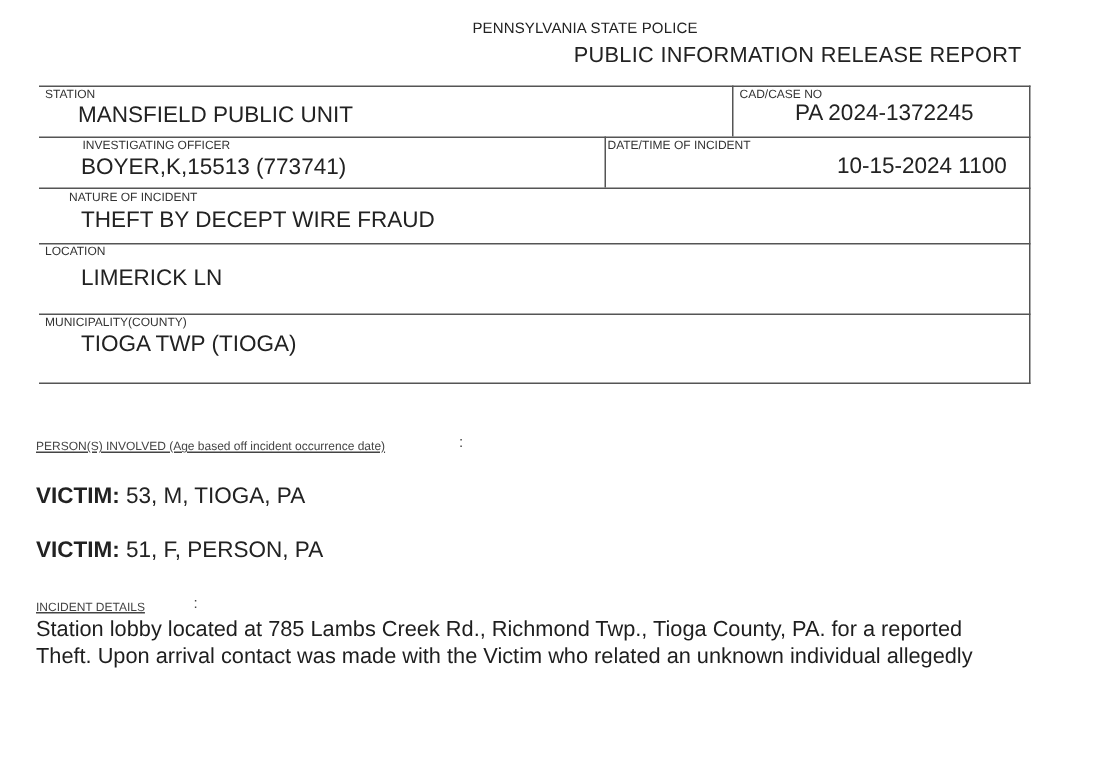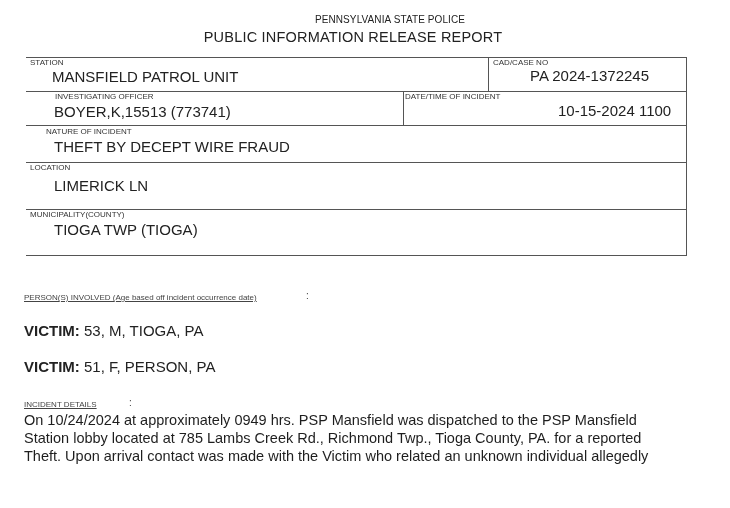--- a/index.html
+++ b/index.html
@@ -1,19 +1,19 @@
 <!DOCTYPE html>
 <html><head>
 <meta charset="utf-8">
 <style>
   html, body { margin:0; padding:0; background:#ffffff; }
   body { width:730px; height:508px; position:relative; overflow:hidden; font-family:"Liberation Sans", sans-serif; color:#1a1a1a; }
   .abs { position:absolute;padding-left:25px; }
   .agency { top:14px; left:0; width:730px; text-align:center; font-size:10px; color:#222; letter-spacing:0.1px; }
-  .title { top:29px; left:0; width:656px; text-align:center; font-size:14.5px; color:#222; letter-spacing:0.2px; }
+  .title { top:29px; left:0; width:656px; text-align:right; font-size:14.5px; color:#222; letter-spacing:0.2px; }
   .hline { position:absolute; height:1px; background:#555; }
   .vline { position:absolute; width:1px; background:#555; }
   .lbl { position:absolute; font-size:8px; color:#333; line-height:9px; text-transform:uppercase; }
   .val { position:absolute; font-size:15px; color:#222; line-height:18px; }
   .section-head { position:absolute; font-size:8px; color:#444; text-decoration:underline; line-height:10px; }
   .victim { position:absolute; font-size:15px; color:#222; line-height:18px; }
   .victim b { font-weight:bold; }
   .narr { position:absolute; left:24px; top:411px; width:670px; font-size:14.5px; line-height:18px; color:#1e1e1e; }
   .narr div { white-space:nowrap; }
 </style>
@@ -30,21 +30,21 @@
   <div class="hline" style="left:26px; top:125px; width:661px;"></div>
   <div class="hline" style="left:26px; top:162px; width:661px;"></div>
   <div class="hline" style="left:26px; top:209px; width:661px;"></div>
   <div class="hline" style="left:26px; top:255px; width:661px;"></div>
 
   <div class="vline" style="left:686px; top:57px; height:199px;"></div>
   <div class="vline" style="left:488px; top:57px; height:34px;"></div>
   <div class="vline" style="left:403px; top:91px; height:34px;"></div>
 
   <div class="lbl" style="left:30px; top:58px;">STATION</div>
-  <div class="val" style="left:52px; top:68px;">MANSFIELD PATROL UNIT</div>
+  <div class="val" style="left:52px; top:68px;">MANSFIELD PUBLIC UNIT</div>
   <div class="lbl" style="left:493px; top:58px;">CAD/CASE NO</div>
   <div class="val" style="left:530px; top:67px;">PA 2024-1372245</div>
 
   <div class="lbl" style="left:30px; top:92px;padding-left:25px;">INVESTIGATING OFFICER</div>
   <div class="val" style="left:54px; top:103px;">BOYER,K,15513 (773741)</div>
   <div class="lbl" style="left:405px; top:92px;">DATE/TIME OF INCIDENT</div>
   <div class="val" style="left:558px; top:102px;">10-15-2024 1100</div>
 
   <div class="lbl" style="left:30px; top:127px;padding-left:16px;">NATURE OF INCIDENT</div>
   <div class="val" style="left:54px; top:138px;">THEFT BY DECEPT WIRE FRAUD</div>
@@ -64,17 +64,16 @@
   </div>
   <div class="victim" style="left:24px; top:358px;">
     <b>VICTIM:</b><span> 51, F, PERSON, PA</span>
   </div>
 </div>
 
 <div>
   <div class="section-head" style="left:24px; top:400px;"><span>INCIDENT DETAILS</span></div>
   <div class="abs" style="left:104px; top:397px; font-size:10px; color:#444;">:</div>
   <div class="narr">
-    <div>On 10/24/2024 at approximately 0949 hrs. PSP Mansfield was dispatched to the PSP Mansfield</div>
     <div>Station lobby located at 785 Lambs Creek Rd., Richmond Twp., Tioga County, PA. for a reported</div>
     <div>Theft. Upon arrival contact was made with the Victim who related an unknown individual allegedly</div>
   </div>
 </div>
 
 </body></html>

